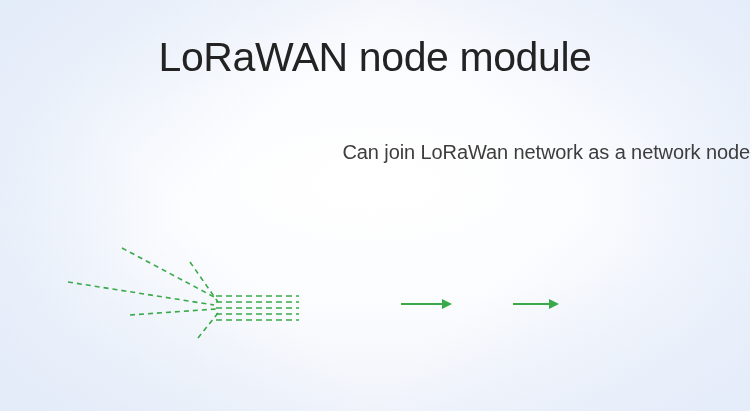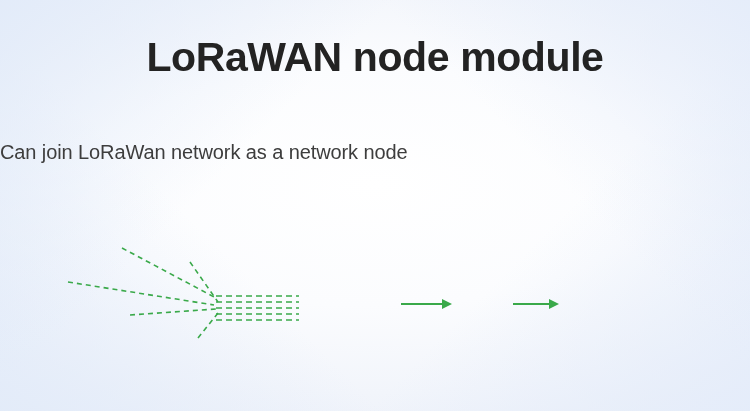--- a/index.html
+++ b/index.html
@@ -25,27 +25,27 @@
       linear-gradient(45deg,  rgba(226,235,249,.9) 0%, rgba(240,245,252,0) 33%),
       linear-gradient(315deg, rgba(228,236,250,.9) 0%, rgba(240,245,252,0) 33%);
     pointer-events:none;
   }
   #stage > *{position:relative;}
 
   
   .title{
     position:absolute;left:0;right:0;top:36px;
     text-align:center;
-    font-size:41px;font-weight:bold;color:#232323;
+    font-size:41px;font-weight:normal;color:#232323;
     letter-spacing:-0.4px;
     line-height:1.05;
   }
   .subtitle{
     position:absolute;left:0;right:0;top:98px;
-    text-align:left;
+    text-align:right;
     font-size:20px;color:#3d3d3d;font-weight:normal;
     letter-spacing:-0.1px;
   }
 
   
   .links{position:absolute;left:0;top:0;width:750px;height:411px;pointer-events:none;}
 </style>
 </head>
 <body>
 

